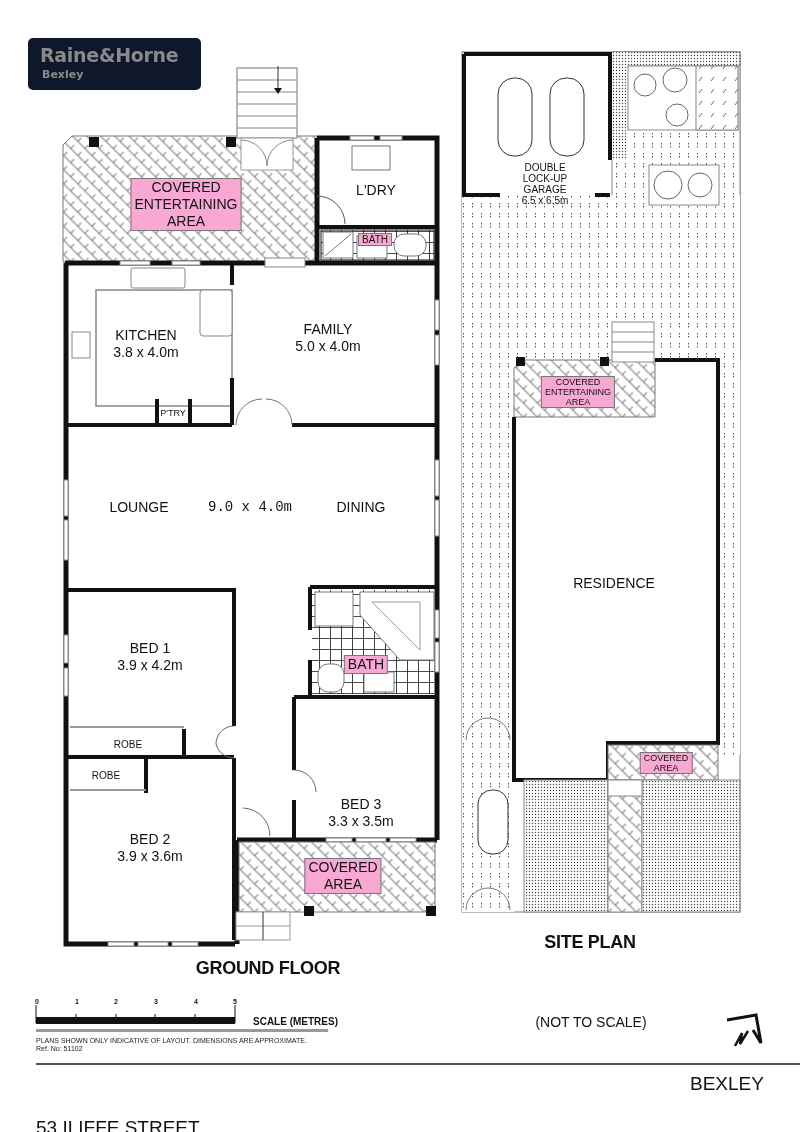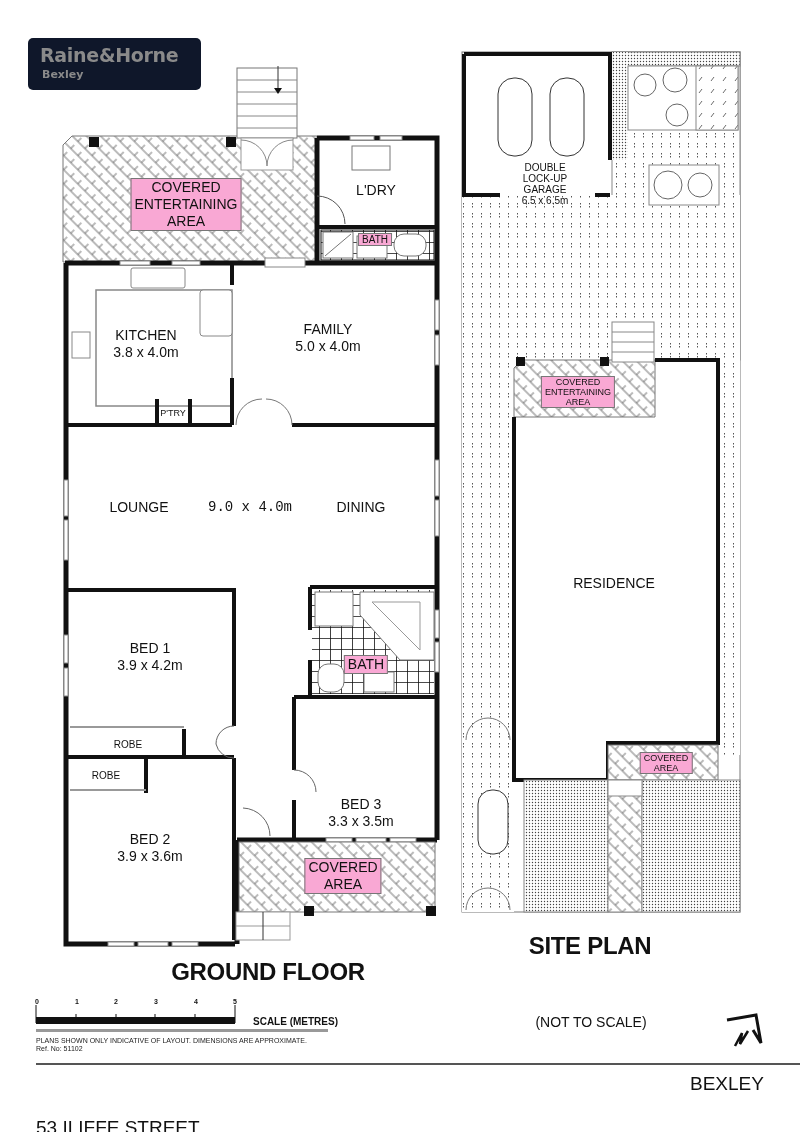--- a/index.html
+++ b/index.html
@@ -6,21 +6,21 @@
   body { width:800px; height:1132px; position:relative; overflow:hidden; font-family:"Liberation Sans", sans-serif; color:#111; }
   .abs { position:absolute; }
   svg { position:absolute; left:0; top:0; }
   .logo { left:28px; top:38px; width:173px; height:52px; background:#0f172a; border-radius:5px; }
   .logo .brand { position:absolute; left:12px; top:6px; font-size:19px; font-weight:bold; color:#8a8a8a; letter-spacing:-0.3px; font-family:"DejaVu Sans", sans-serif; }
   .logo .sub { position:absolute; left:14px; top:30px; font-size:11px; font-weight:bold; color:#8a8a8a; font-family:"DejaVu Sans", sans-serif; }
   .lbl { position:absolute; text-align:center; font-size:14px; line-height:17px; white-space:nowrap; transform:translateX(-50%); }
   .lbl.sm { font-size:10px; line-height:11px; }
   .lbl.xs { font-size:9px; line-height:10px; }
   .boxed { background:#f9a8d4; border:1px solid #777; padding:0 3px; }
-  .title { position:absolute; font-weight:bold; font-size:24px; transform:translateX(-50%); white-space:nowrap; letter-spacing:-0.3px; }
+  .title { position:absolute; font-weight:bold; font-size:18px; transform:translateX(-50%); white-space:nowrap; letter-spacing:-0.3px; }
   .subtitle { position:absolute; font-size:14px; transform:translateX(-50%); white-space:nowrap; }
   .scale-tick { position:absolute; font-size:7px; font-weight:bold; transform:translateX(-50%); }
   .scale-label { position:absolute; left:253px; top:1016px; font-size:10px; font-weight:bold; }
   .disclaimer { position:absolute; left:36px; top:1037px; font-size:7px; color:#222; line-height:8px; }
   .address { position:absolute; left:36px; top:1073px; font-size:19px;margin-top:44px; }
   .suburb { position:absolute; left:690px; top:1073px; font-size:19px; }
 </style>
 </head>
 <body>
 

